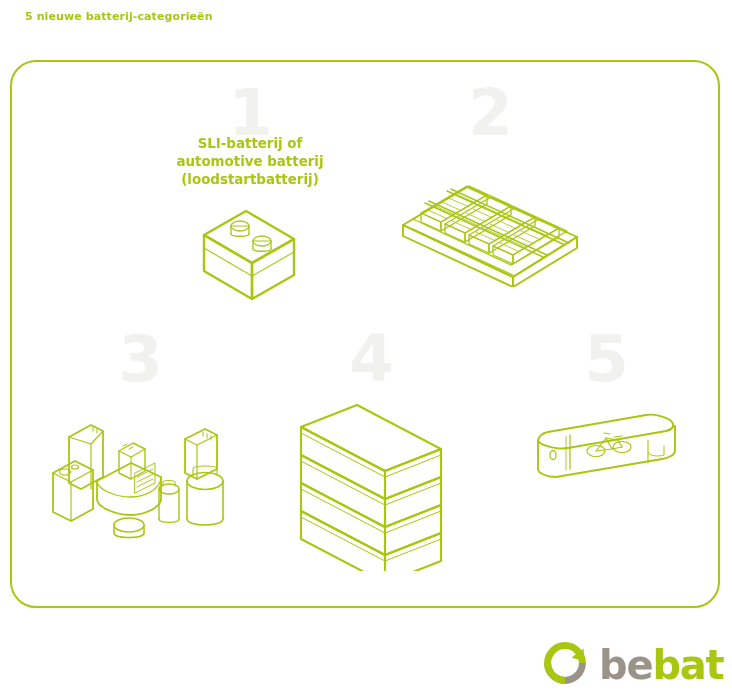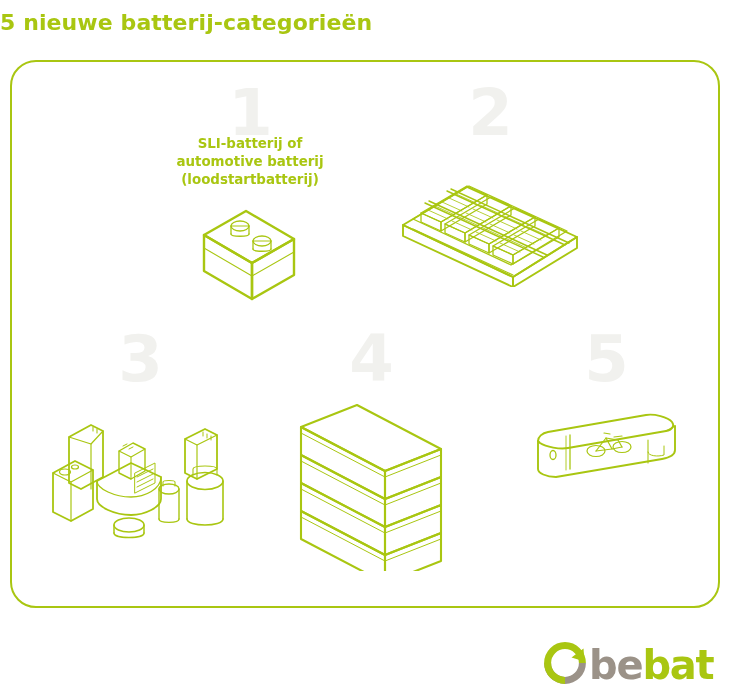--- a/index.html
+++ b/index.html
@@ -11,23 +11,23 @@
     width: 732px;
     height: 695px;
     position: relative;
     font-family: "DejaVu Sans", "Liberation Sans", sans-serif;
     overflow: hidden;
   }
 
   
   #infographic-title {
     position: absolute;
-    left: 0;
+    left: 25px;
     top: 10px;
-    font-size: 22px;
+    font-size: 11px;
     font-weight: bold;
     color: #a9c611;
     letter-spacing: 0.1px;
     white-space: nowrap;
   }
 
   
   #categories-panel {
     position: absolute;
     left: 10px;
@@ -89,21 +89,21 @@
     width: 180px;
     height: 50px;
     display: flex;
     align-items: center;
   }
   #brand-wordmark {
     font-size: 40px;
     font-weight: bold;
     letter-spacing: -1.2px;
     line-height: 1;
-    margin-left: 2px;
+    margin-left: 12px;
     font-family: "DejaVu Sans", "Liberation Sans", sans-serif;
   }
   .wm-grey  { color: #9b9288; }
   .wm-green { color: #a9c611; }
 </style>
 </head>
 <body>
 
 <div id="infographic-title">5 nieuwe batterij-categorieën</div>
 

